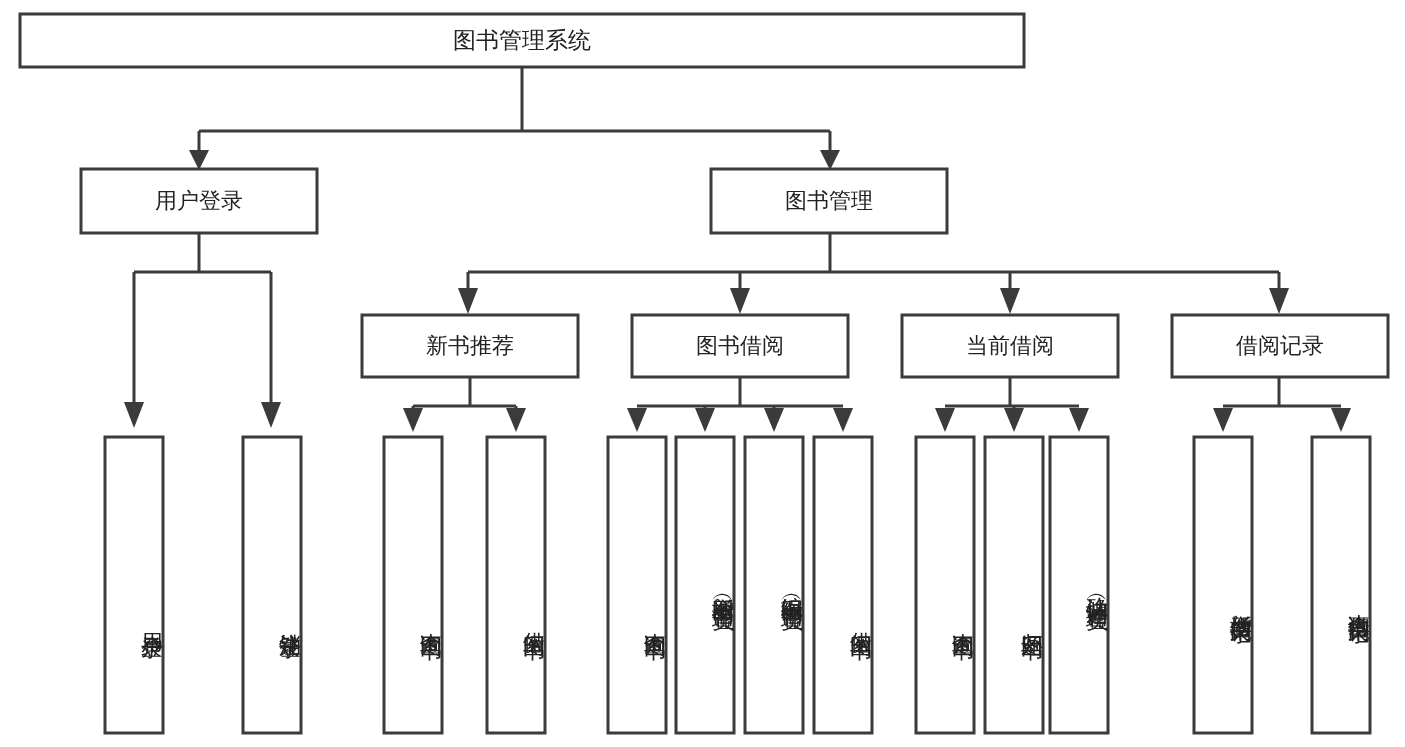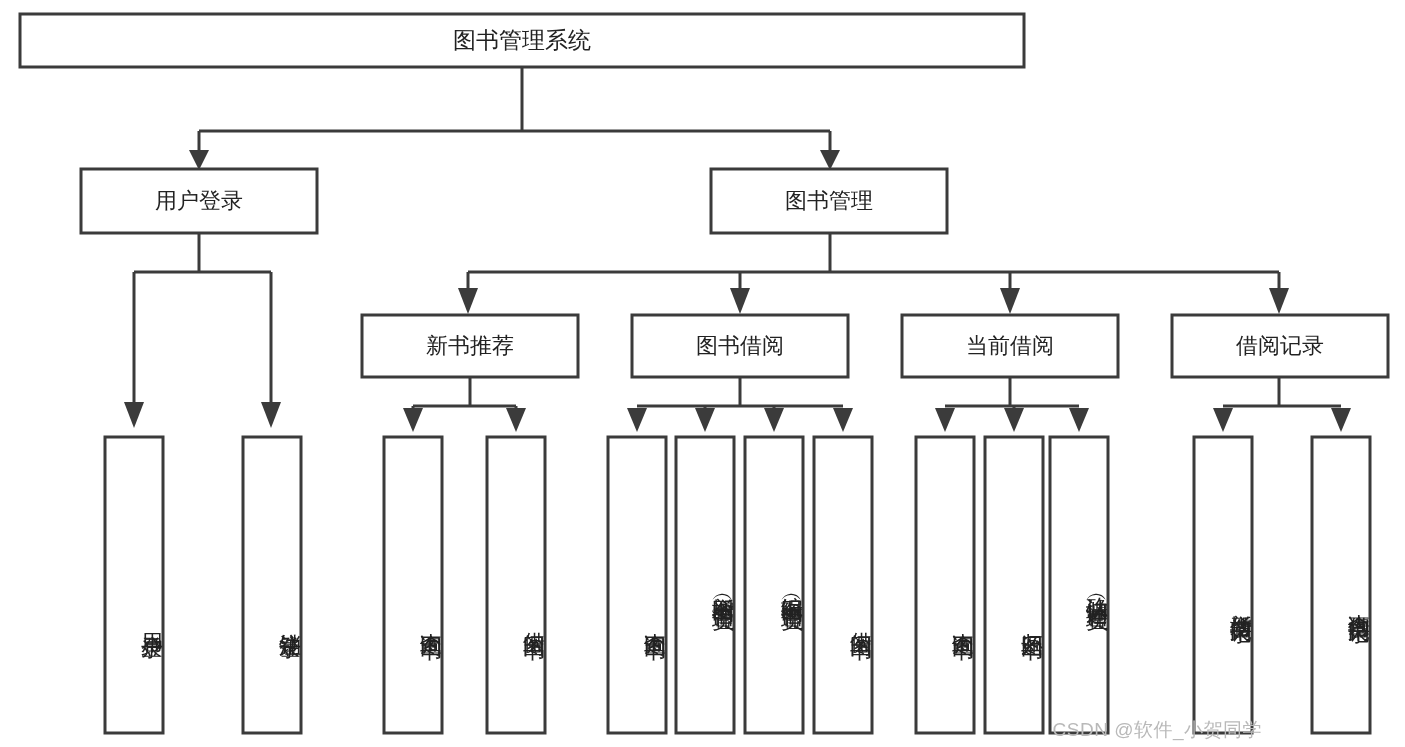--- a/index.html
+++ b/index.html
@@ -175,14 +175,13 @@
   <div class="vlabel" style="left:608px;  top:505px;  width:58px;  height:228px;">查询图书</div>
   <div class="vlabel" style="left:676px;  top:443px;  width:58px;  height:290px;">新增图书（管理员）</div>
   <div class="vlabel" style="left:745px;  top:443px;  width:58px;  height:290px;">编辑图书（管理员）</div>
   <div class="vlabel" style="left:814px;  top:505px;  width:58px;  height:228px;">借阅图书</div>
   <div class="vlabel" style="left:916px;  top:505px;  width:58px;  height:228px;">查询图书</div>
   <div class="vlabel" style="left:985px;  top:505px;  width:58px;  height:228px;">归还图书</div>
   <div class="vlabel" style="left:1050px; top:443px;  width:58px;  height:290px;">确认归还（管理员）</div>
   <div class="vlabel" style="left:1194px; top:470px;  width:58px;  height:263px;">新增借阅记录</div>
   <div class="vlabel" style="left:1312px; top:470px;  width:58px;  height:263px;">查询借阅记录</div>
 
-  <div class="watermark">CSDN @软件_小贺同学</div>
 </div>
 
 </body></html>

